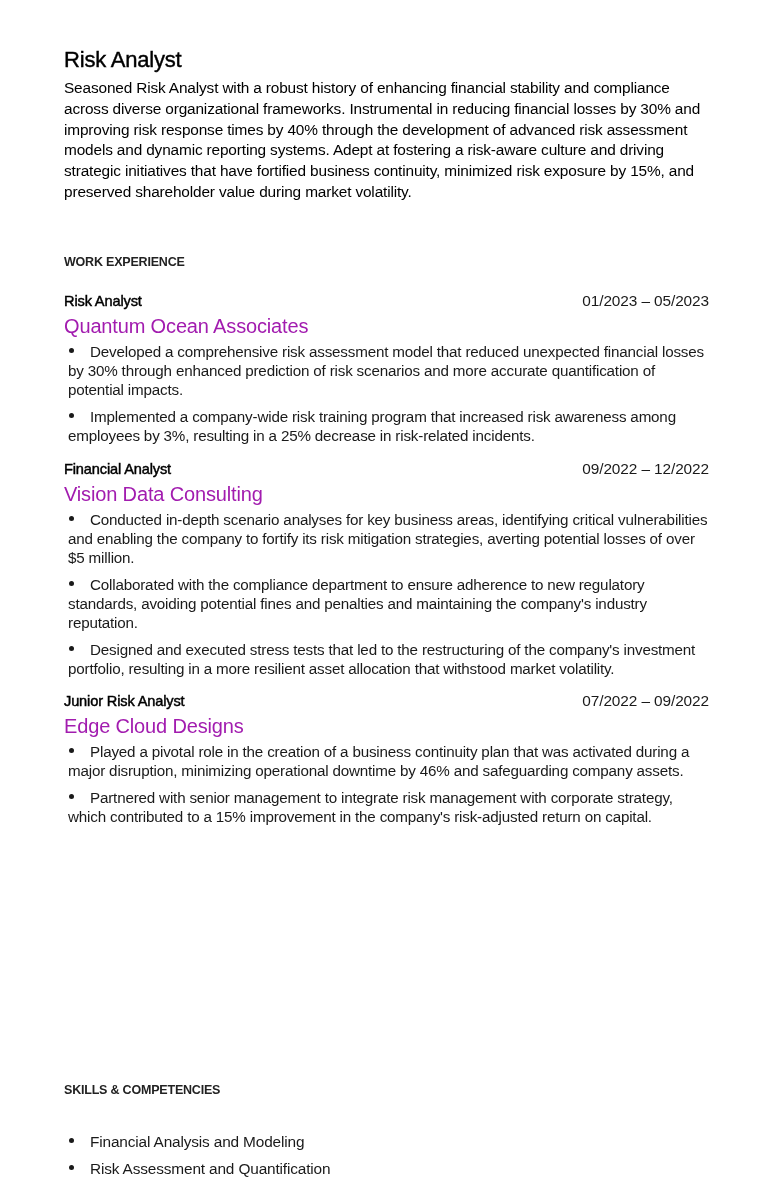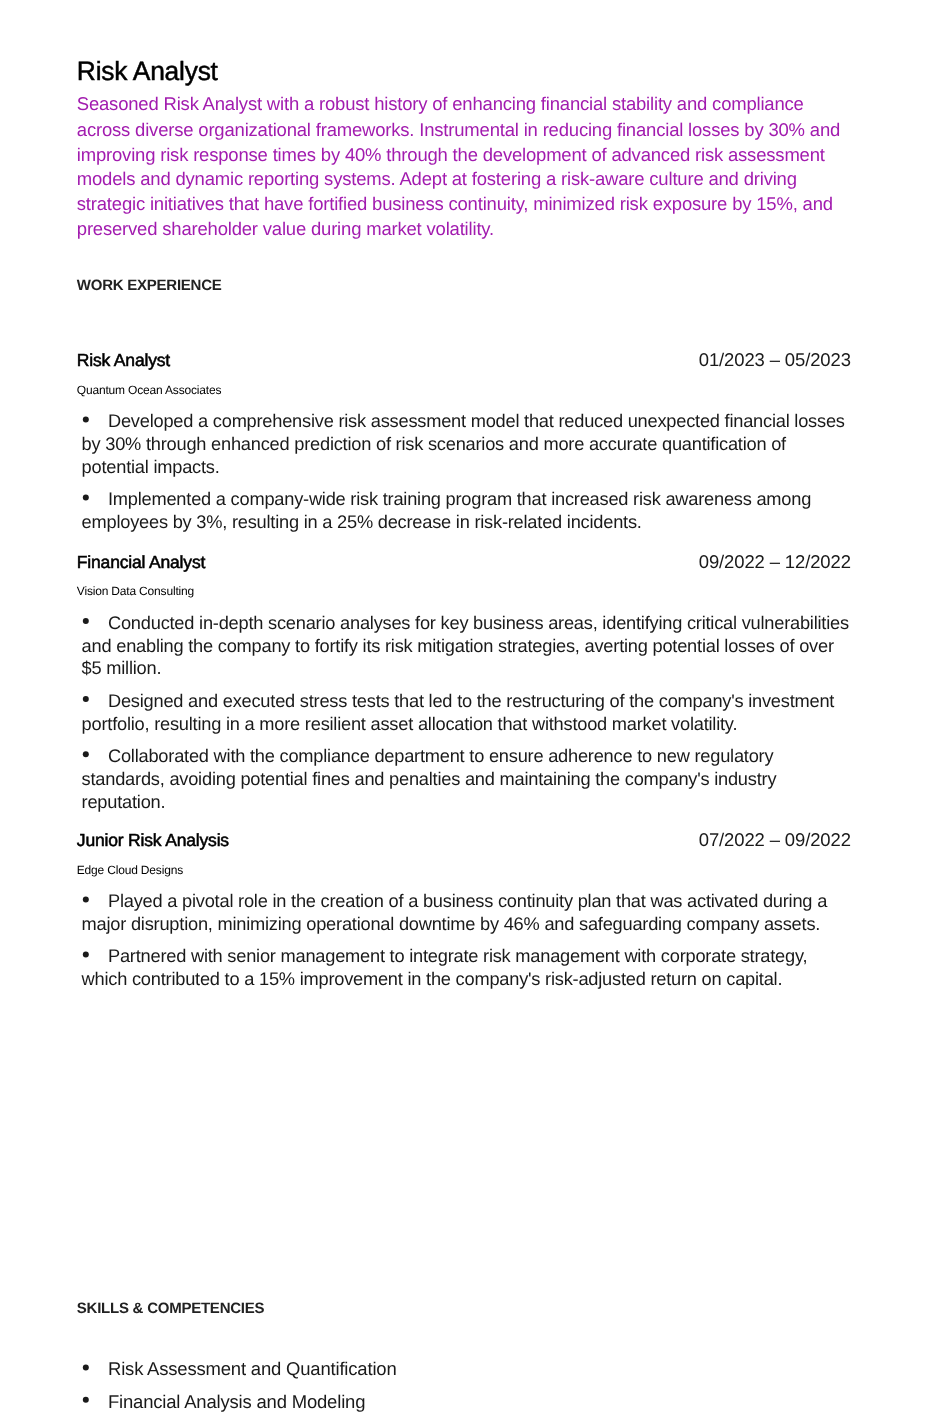--- a/index.html
+++ b/index.html
@@ -27,32 +27,32 @@
       letter-spacing: -0.2px;
       line-height: 28px;
       margin: 0;
       color: #000;
       -webkit-text-stroke: 0.4px #000;
     }
     .summary {
       font-size: 15.4px;
       line-height: 20.8px;
       margin: 4px 0 0 0;
-      color: #a21caf;
+      color: #000000;
       letter-spacing: -0.15px;
     }
     .section-title {
       font-size: 12.5px;
       letter-spacing: -0.2px;
       color: #222;
       margin: 0;
       line-height: 16px;
       text-transform: none;
     }
-    .work-title { position: absolute; top: 184px; left: 0; }
+    .work-title { position: absolute; top: 208px; left: 0; }
     .jobs { position: absolute; top: 246px; left: 0; width: 645px; }
     .job { margin-bottom: 14px; }
     .job-head {
       display: flex;
       justify-content: space-between;
       align-items: baseline;
       height: 22px;
     }
     .job-title {
       font-size: 14.6px;
@@ -60,22 +60,22 @@
       -webkit-text-stroke: 0.45px #000;
       color: #000;
       letter-spacing: -0.15px;
     }
     .job-dates {
       font-size: 15.4px;
       color: #1a1a1a;
       letter-spacing: -0.1px;
     }
     .job-company {
-      font-size: 10px;
-      color: #000000;
+      font-size: 20px;
+      color: #a21caf;
       line-height: 24px;
       letter-spacing: -0.15px;
     }
     .bullets {
       list-style: none;
       margin: 4px 0 0 4px;
       padding: 0;
     }
     .bullets li {
       font-size: 15.2px;
@@ -139,36 +139,36 @@
     </div>
 
     <div class="job">
       <div class="job-head">
         <span class="job-title">Financial Analyst</span>
         <span class="job-dates">09/2022 – 12/2022</span>
       </div>
       <div class="job-company">Vision Data Consulting</div>
       <ul class="bullets">
         <li><span class="bullet-dot"></span><span>Conducted in-depth scenario analyses for key business areas, identifying critical vulnerabilities and enabling the company to fortify its risk mitigation strategies, averting potential losses of over $5 million.</span></li>
+        <li><span class="bullet-dot"></span><span>Collaborated with the compliance department to ensure adherence to new regulatory standards, avoiding potential fines and penalties and maintaining the company's industry reputation.</span></li>
         <li><span class="bullet-dot"></span><span>Designed and executed stress tests that led to the restructuring of the company's investment portfolio, resulting in a more resilient asset allocation that withstood market volatility.</span></li>
-        <li><span class="bullet-dot"></span><span>Collaborated with the compliance department to ensure adherence to new regulatory standards, avoiding potential fines and penalties and maintaining the company's industry reputation.</span></li>
       </ul>
     </div>
 
     <div class="job">
       <div class="job-head">
-        <span class="job-title">Junior Risk Analysis</span>
+        <span class="job-title">Junior Risk Analyst</span>
         <span class="job-dates">07/2022 – 09/2022</span>
       </div>
       <div class="job-company">Edge Cloud Designs</div>
       <ul class="bullets">
         <li><span class="bullet-dot"></span><span>Played a pivotal role in the creation of a business continuity plan that was activated during a major disruption, minimizing operational downtime by 46% and safeguarding company assets.</span></li>
         <li><span class="bullet-dot"></span><span>Partnered with senior management to integrate risk management with corporate strategy, which contributed to a 15% improvement in the company's risk-adjusted return on capital.</span></li>
       </ul>
     </div>
   </div>
 
   <h2 class="section-title skills-title">SKILLS &amp; COMPETENCIES</h2>
   <ul class="skills">
+    <li><span class="bullet-dot"></span><span>Financial Analysis and Modeling</span></li>
     <li><span class="bullet-dot"></span><span>Risk Assessment and Quantification</span></li>
-    <li><span class="bullet-dot"></span><span>Financial Analysis and Modeling</span></li>
   </ul>
 </div>
 
 </body></html>

